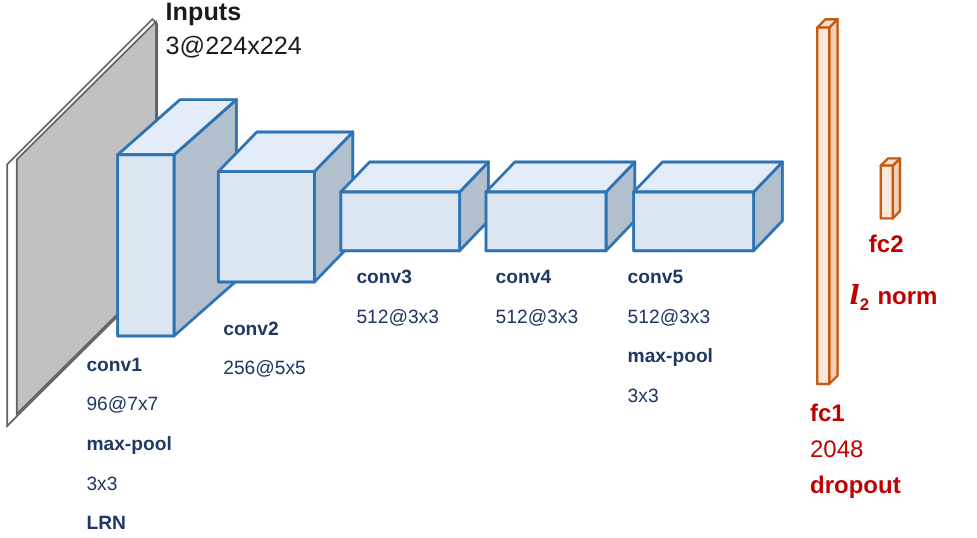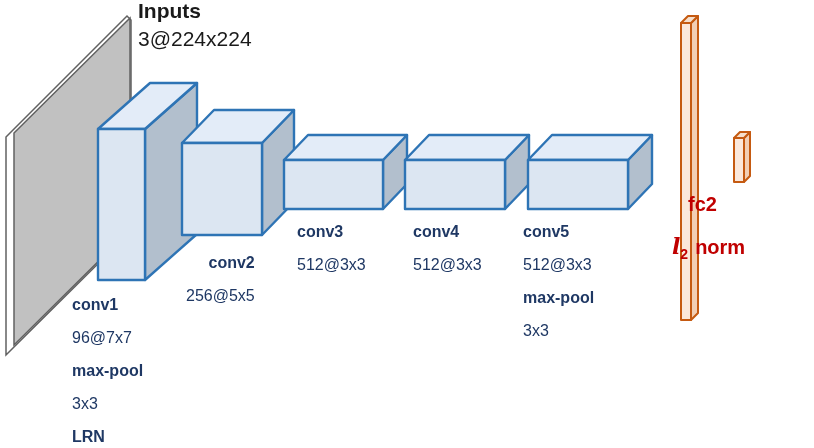--- a/index.html
+++ b/index.html
@@ -76,21 +76,21 @@
   </div>
 
   <div class="lbl navy" style="left:72px;top:288px;">
     <div class="ln b">conv1</div>
     <div class="ln">96@7x7</div>
     <div class="ln b">max-pool</div>
     <div class="ln">3x3</div>
     <div class="ln b">LRN</div>
   </div>
 
-  <div class="lbl navy" style="left:186px;top:246px;text-align:right;">
+  <div class="lbl navy" style="left:186px;top:258px;">
     <div class="ln b">conv2</div>
     <div class="ln">256@5x5</div>
   </div>
 
   <div class="lbl navy" style="left:297px;top:215px;">
     <div class="ln b">conv3</div>
     <div class="ln">512@3x3</div>
   </div>
 
   <div class="lbl navy" style="left:413px;top:215px;">
@@ -98,21 +98,26 @@
     <div class="ln">512@3x3</div>
   </div>
 
   <div class="lbl navy" style="left:523px;top:215px;">
     <div class="ln b">conv5</div>
     <div class="ln">512@3x3</div>
     <div class="ln b">max-pool</div>
     <div class="ln">3x3</div>
   </div>
 
+  <div class="lbl red" style="left:675px;top:330px;">
+    <div class="fcln b">fc1</div>
+    <div class="fcln">2048</div>
+    <div class="fcln b">dropout</div>
+  </div>
 
-  <div class="lbl red" style="left:688px;top:189px;">
+  <div class="lbl red" style="left:724px;top:189px;">
     <div class="fcln b">fc2</div>
     <div class="fcln norm-line">
       <span class="math-l">l</span><sub>2</sub><span class="norm-word">norm</span>
     </div>
   </div>
 
 </div>
 
 </body></html>

